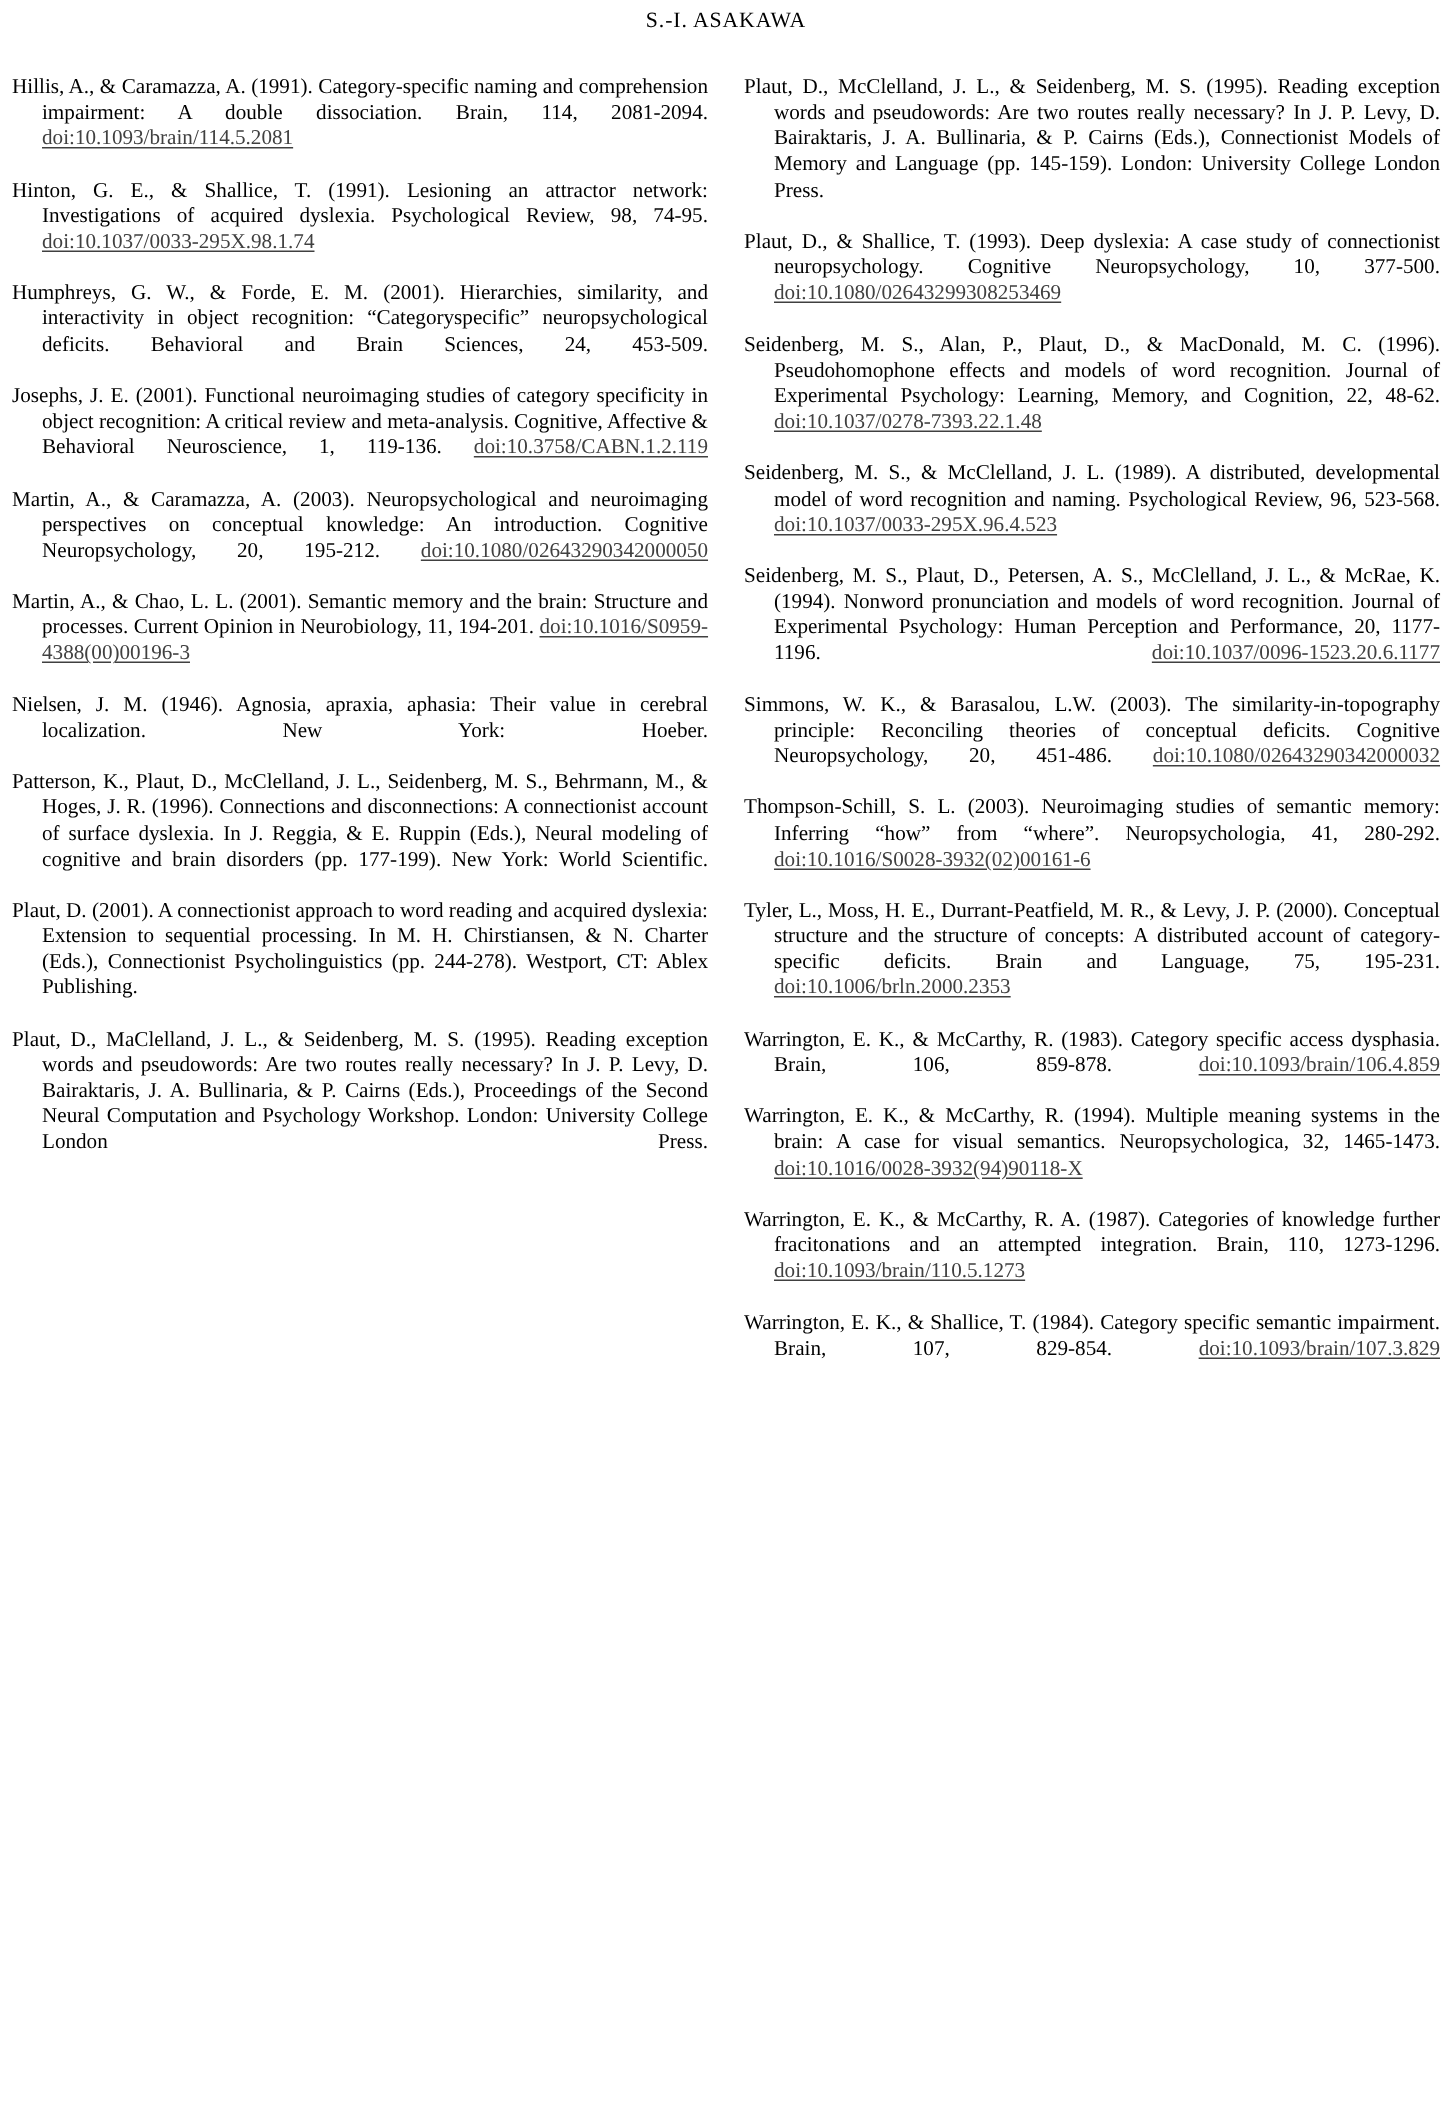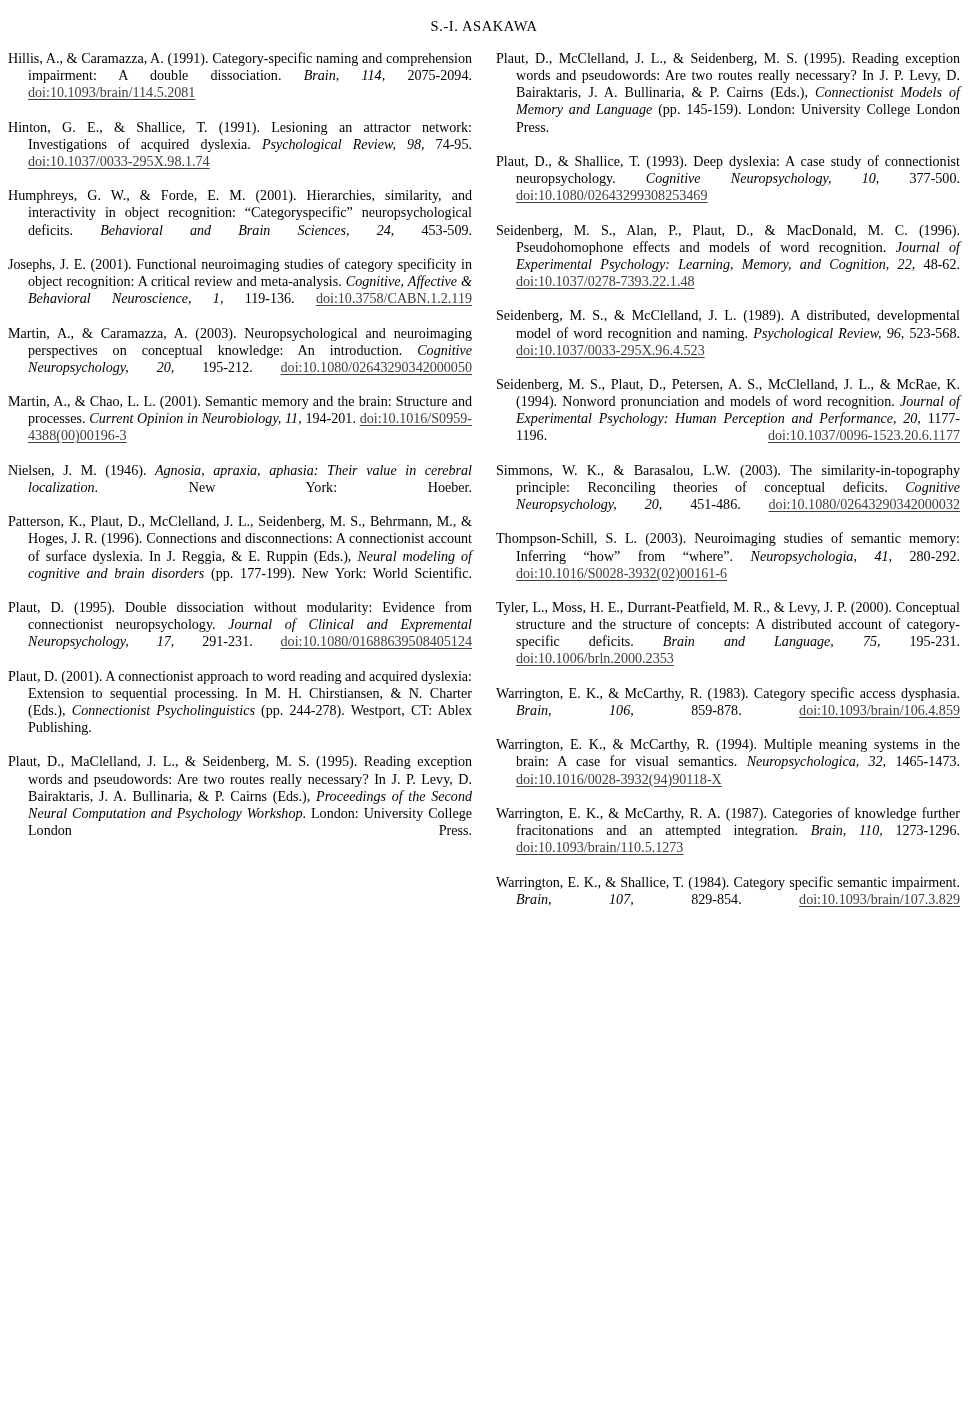--- a/index.html
+++ b/index.html
@@ -30,21 +30,20 @@
     left: 0;
     top: 6px;
     width: 968px;
     text-align: center;
     font-size: 14.5px;
     letter-spacing: 0.6px;
     font-variant: small-caps;
   }
   .running-head-text {
     display: inline-block;
-    margin-top: 12px;
   }
 
   
   .columns {
     position: absolute;
     left: 8px;
     top: 50px;
     width: 952px;
     display: flex;
     gap: 24px;
@@ -61,21 +60,20 @@
     line-height: 17.15px;
     text-align: justify;
     text-justify: inter-word;
     padding-left: 20px;
     text-indent: -20px;
     margin: 0;
     word-spacing: 0;
     hyphens: none;
   }
   .ref .it {
-    font-style: italic;
   }
   .ref .doi {
     color: #404040;
     text-decoration: underline;
     text-underline-offset: 1.5px;
   }
   
   .ref::after {
     content: "";
     display: inline-block;
@@ -101,29 +99,28 @@
 <body>
 
 <div class="page">
 
   <div class="running-head">
     <span class="running-head-text">S.-I. ASAKAWA</span>
   </div>
 
   <div class="columns">
     <div class="column" id="col-left">
-        <p class="ref"><span>Hillis, A., &amp; Caramazza, A. (1991). Category-specific naming and comprehension impairment: A double dissociation. </span><span class="it">Brain, 114,</span><span> 2075-2094. </span><span class="doi">doi:10.1093/brain/114.5.2081</span></p>
+        <p class="ref"><span>Hillis, A., &amp; Caramazza, A. (1991). Category-specific naming and comprehension impairment: A double dissociation. </span><span class="it">Brain, 114,</span><span> 2081-2094. </span><span class="doi">doi:10.1093/brain/114.5.2081</span></p>
         <p class="ref"><span>Hinton, G. E., &amp; Shallice, T. (1991). Lesioning an attractor network: Investigations of acquired dyslexia. </span><span class="it">Psychological Review, 98,</span><span> 74-95. </span><span class="doi">doi:10.1037/0033-295X.98.1.74</span></p>
         <p class="ref"><span>Humphreys, G. W., &amp; Forde, E. M. (2001). Hierarchies, similarity, and interactivity in object recognition: “Categoryspecific” neuropsychological deficits. </span><span class="it">Behavioral and Brain Sciences, 24,</span><span> 453-509.</span></p>
         <p class="ref"><span>Josephs, J. E. (2001). Functional neuroimaging studies of category specificity in object recognition: A critical review and meta-analysis. </span><span class="it">Cognitive, Affective &amp; Behavioral Neuroscience, 1,</span><span> 119-136. </span><span class="doi">doi:10.3758/CABN.1.2.119</span></p>
         <p class="ref"><span>Martin, A., &amp; Caramazza, A. (2003). Neuropsychological and neuroimaging perspectives on conceptual knowledge: An introduction. </span><span class="it">Cognitive Neuropsychology, 20,</span><span> 195-212. </span><span class="doi">doi:10.1080/02643290342000050</span></p>
         <p class="ref"><span>Martin, A., &amp; Chao, L. L. (2001). Semantic memory and the brain: Structure and processes. </span><span class="it">Current Opinion in Neurobiology, 11,</span><span> 194-201. </span><span class="doi">doi:10.1016/S0959-4388(00)00196-3</span></p>
         <p class="ref"><span>Nielsen, J. M. (1946). </span><span class="it">Agnosia, apraxia, aphasia: Their value in cerebral localization</span><span>. New York: Hoeber.</span></p>
         <p class="ref"><span>Patterson, K., Plaut, D., McClelland, J. L., Seidenberg, M. S., Behrmann, M., &amp; Hoges, J. R. (1996). Connections and disconnections: A connectionist account of surface dyslexia. In J. Reggia, &amp; E. Ruppin (Eds.), </span><span class="it">Neural modeling of cognitive and brain disorders</span><span> (pp. 177-199). New York: World Scientific.</span></p>
-        <p class="ref"><span>Plaut, D. (1995). Double dissociation without modularity: Evidence from connectionist neuropsychology. </span><span class="it">Journal of Clinical and Expremental Neuropsychology, 17,</span><span> 291-231. </span><span class="doi">doi:10.1080/01688639508405124</span></p>
         <p class="ref"><span>Plaut, D. (2001). A connectionist approach to word reading and acquired dyslexia: Extension to sequential processing. In M. H. Chirstiansen, &amp; N. Charter (Eds.), </span><span class="it">Connectionist Psycholinguistics</span><span> (pp. 244-278). Westport, CT: Ablex Publishing.</span></p>
         <p class="ref"><span>Plaut, D., MaClelland, J. L., &amp; Seidenberg, M. S. (1995). Reading exception words and pseudowords: Are two routes really necessary? In J. P. Levy, D. Bairaktaris, J. A. Bullinaria, &amp; P. Cairns (Eds.), </span><span class="it">Proceedings of the Second Neural Computation and Psychology Workshop</span><span>. London: University College London Press.</span></p>
       </div>
     <div class="column" id="col-right">
         <p class="ref"><span>Plaut, D., McClelland, J. L., &amp; Seidenberg, M. S. (1995). Reading exception words and pseudowords: Are two routes really necessary? In J. P. Levy, D. Bairaktaris, J. A. Bullinaria, &amp; P. Cairns (Eds.), </span><span class="it">Connectionist Models of Memory and Language</span><span> (pp. 145-159). London: University College London Press.</span></p>
         <p class="ref"><span>Plaut, D., &amp; Shallice, T. (1993). Deep dyslexia: A case study of connectionist neuropsychology. </span><span class="it">Cognitive Neuropsychology, 10,</span><span> 377-500. </span><span class="doi">doi:10.1080/02643299308253469</span></p>
         <p class="ref"><span>Seidenberg, M. S., Alan, P., Plaut, D., &amp; MacDonald, M. C. (1996). Pseudohomophone effects and models of word recognition. </span><span class="it">Journal of Experimental Psychology: Learning, Memory, and Cognition, 22,</span><span> 48-62. </span><span class="doi">doi:10.1037/0278-7393.22.1.48</span></p>
         <p class="ref"><span>Seidenberg, M. S., &amp; McClelland, J. L. (1989). A distributed, developmental model of word recognition and naming. </span><span class="it">Psychological Review, 96,</span><span> 523-568. </span><span class="doi">doi:10.1037/0033-295X.96.4.523</span></p>
         <p class="ref"><span>Seidenberg, M. S., Plaut, D., Petersen, A. S., McClelland, J. L., &amp; McRae, K. (1994). Nonword pronunciation and models of word recognition. </span><span class="it">Journal of Experimental Psychology: Human Perception and Performance, 20,</span><span> 1177-1196. </span><span class="doi">doi:10.1037/0096-1523.20.6.1177</span></p>
         <p class="ref"><span>Simmons, W. K., &amp; Barasalou, L.W. (2003). The similarity-in-topography principle: Reconciling theories of conceptual deficits. </span><span class="it">Cognitive Neuropsychology, 20,</span><span> 451-486. </span><span class="doi">doi:10.1080/02643290342000032</span></p>

